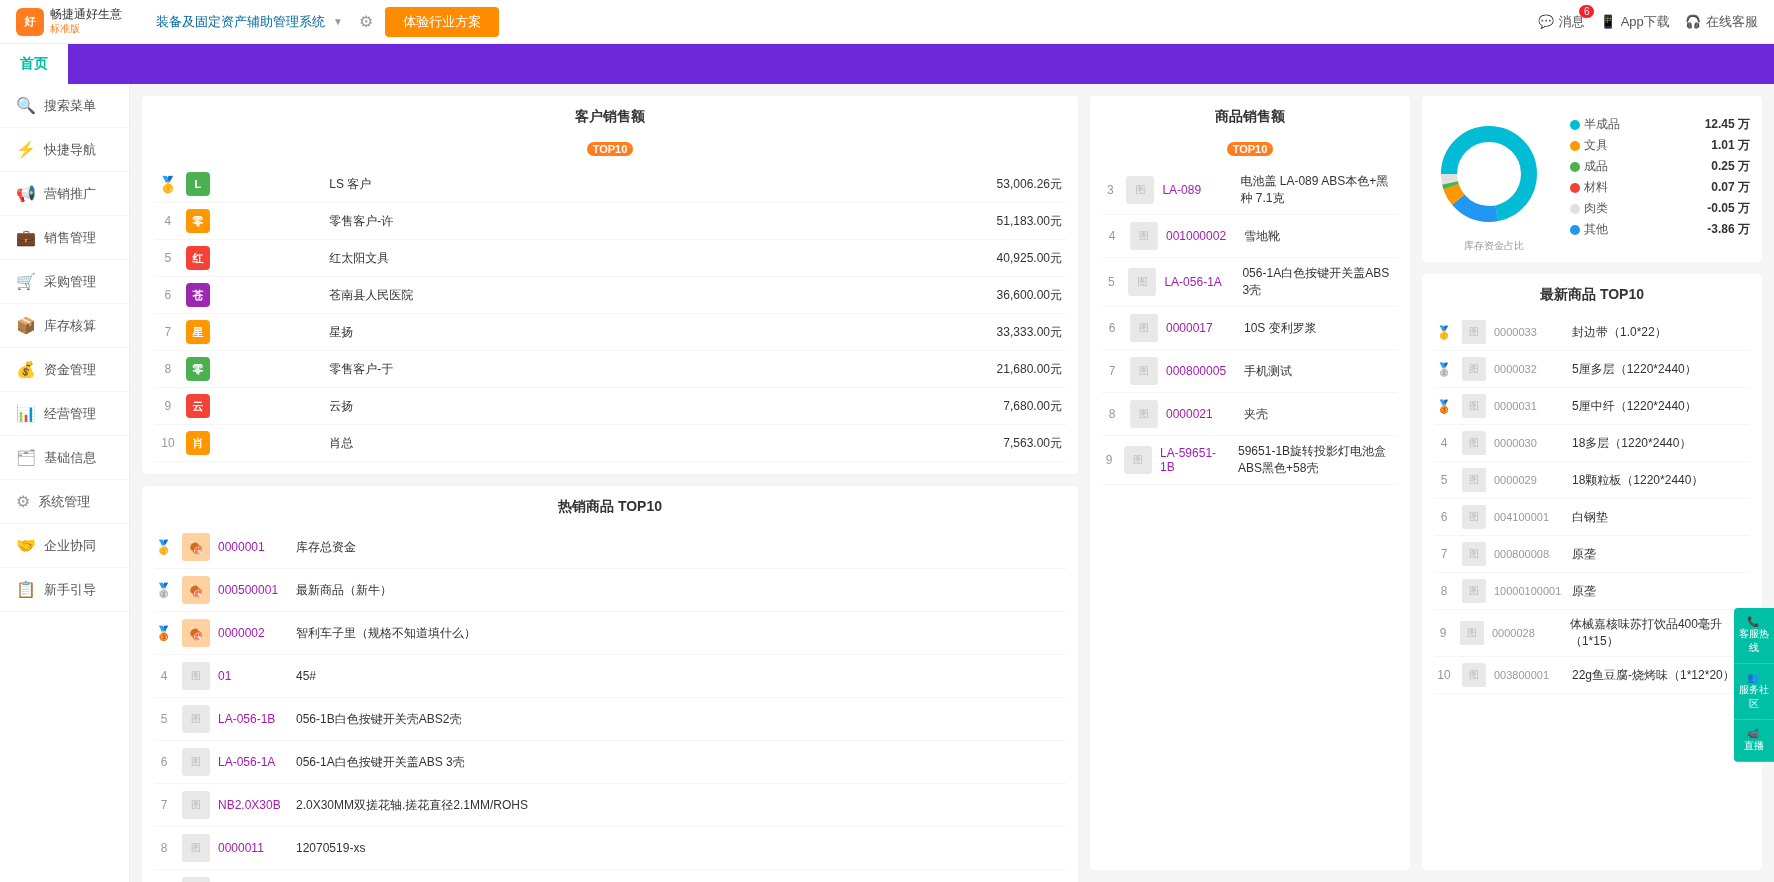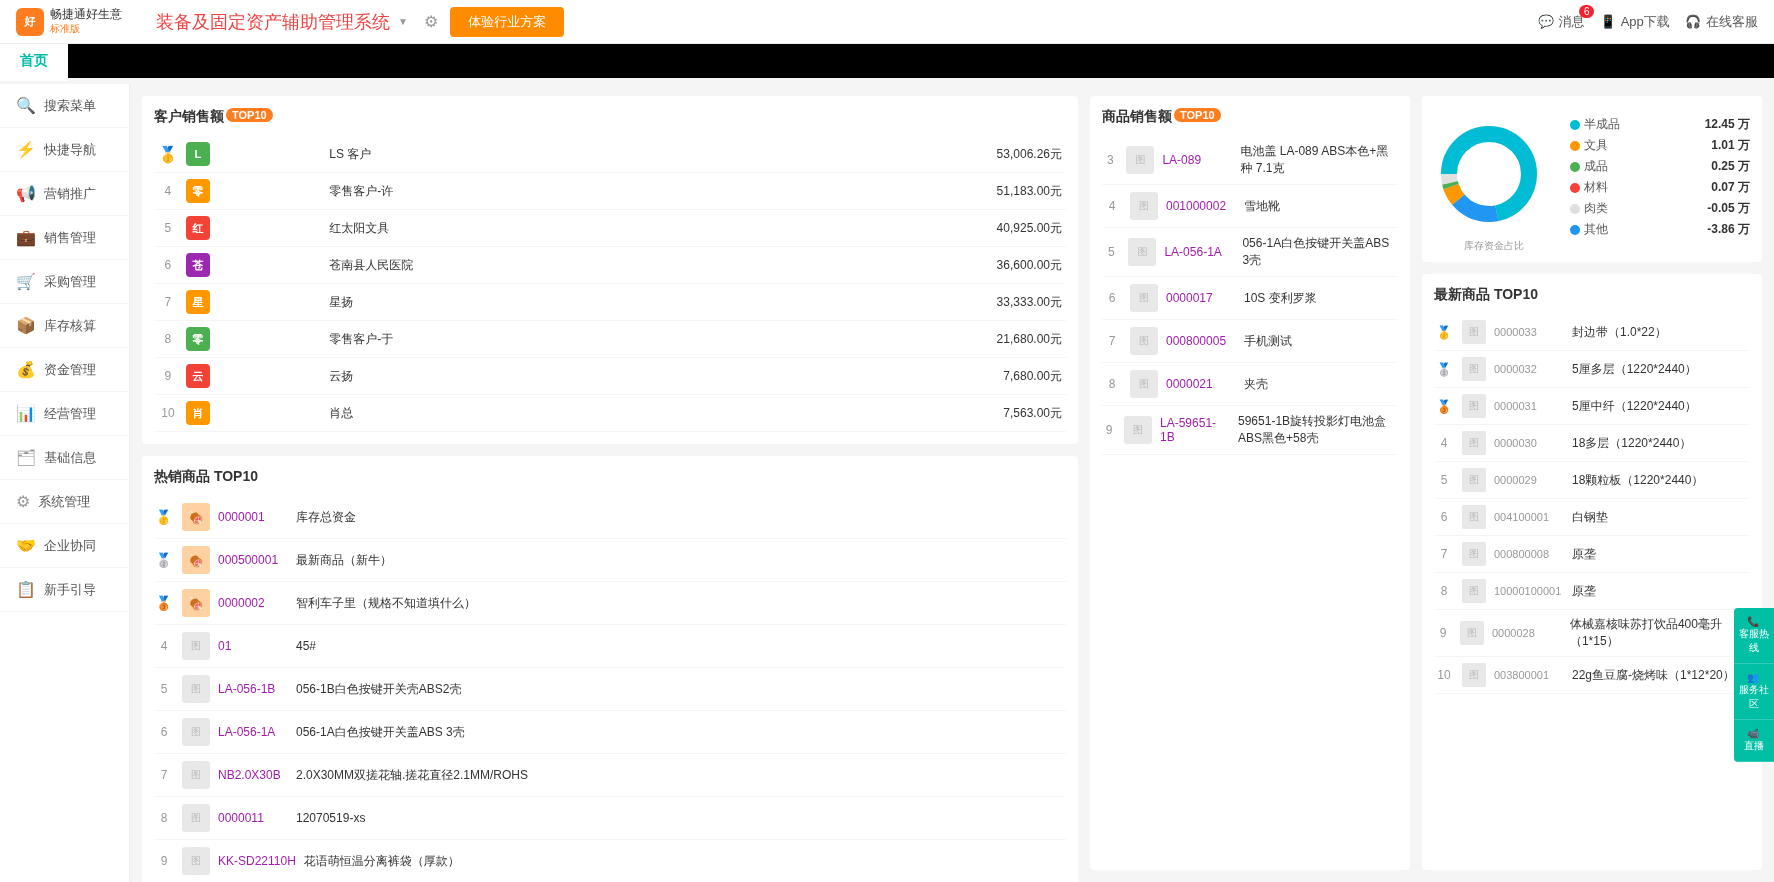--- a/index.html
+++ b/index.html
@@ -30,21 +30,21 @@
       display: flex; align-items: center; justify-content: center;
       color: #fff; font-size: 11px; font-weight: bold;
     }
     .logo-text { font-size: 12px; color: #333; line-height: 1.3; }
     .logo-sub { font-size: 10px; color: #ff7d1e; }
     .system-selector {
       display: flex; align-items: center; gap: 8px;
       margin-left: 10px;
       font-size: 13px; color: #333;
     }
-    .system-name { font-size: 18px; color: #ef4444; }
+    .system-name { font-size: 13px; color: #0369a1; }
     .dropdown-arrow { color: #999; font-size: 10px; }
     .settings-icon { color: #999; margin-left: 8px; cursor: pointer; font-size: 16px; }
     .trial-btn {
       background: #ff8c00;
       color: #fff;
       border: none;
       padding: 6px 18px;
       border-radius: 4px;
       font-size: 13px;
       cursor: pointer;
@@ -65,22 +65,22 @@
       font-size: 10px;
       padding: 1px 5px;
       position: absolute;
       top: -8px; right: -10px;
     }
 
     
     .nav-bar {
       position: fixed;
       top: 44px; left: 0; right: 0;
-      height: 34px;
-      background: #000000;
+      height: 40px;
+      background: #6d28d9;
       display: flex; align-items: center;
       z-index: 99;
     }
     .nav-tab {
       padding: 0 20px;
       height: 40px;
       display: flex; align-items: center;
       color: #fff;
       font-size: 14px;
       cursor: pointer;
@@ -232,22 +232,23 @@
       border-bottom: 1px solid rgba(255,255,255,0.2);
       cursor: pointer;
     }
 
     
     .main-content::-webkit-scrollbar { width: 6px; }
     .main-content::-webkit-scrollbar-track { background: #f1f1f1; }
     .main-content::-webkit-scrollbar-thumb { background: #ccc; border-radius: 3px; }
 
     .section-header {
-      display: flex; align-items: flex-start; gap: 2px;
+      display: flex; align-items: center; gap: 16px;
       margin-bottom: 10px;
+      flex-direction: column;
     }
     .section-header .title { font-size: 14px; font-weight: bold; color: #333; }
     .orange-badge {
       background: #ff7d1e; color: #fff;
       font-size: 11px; padding: 1px 6px; border-radius: 10px;
       font-weight: bold;
     }
   </style>
 </head>
 <body>

